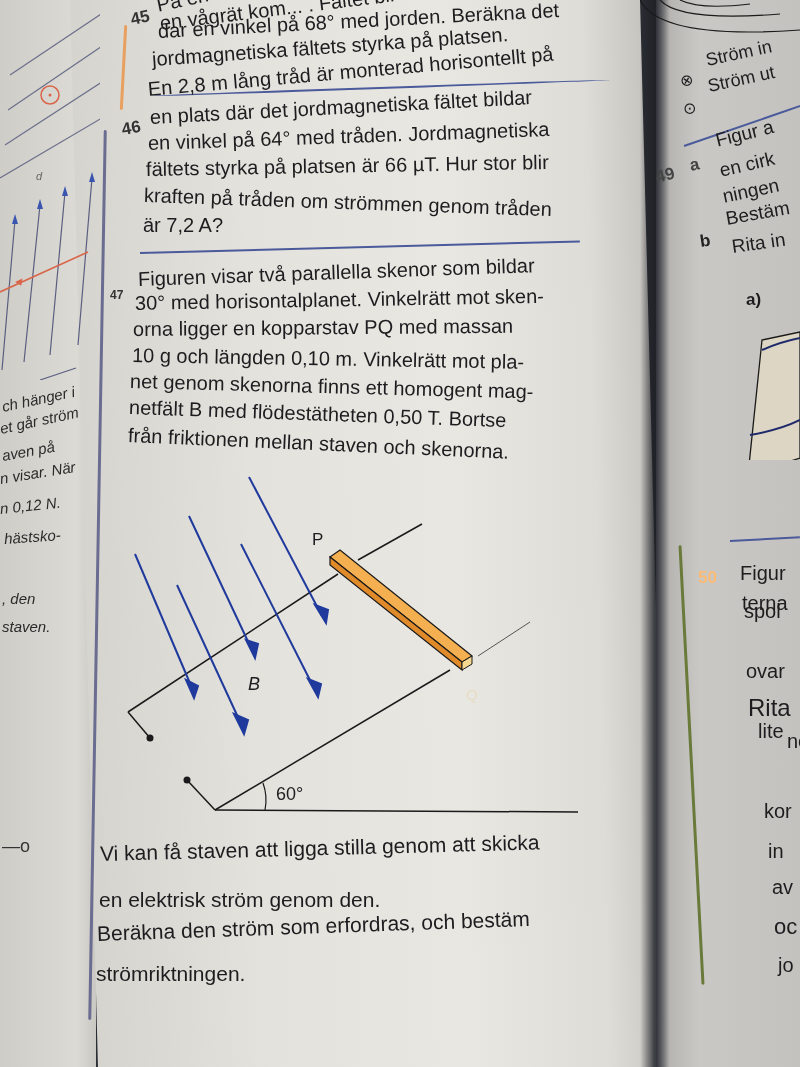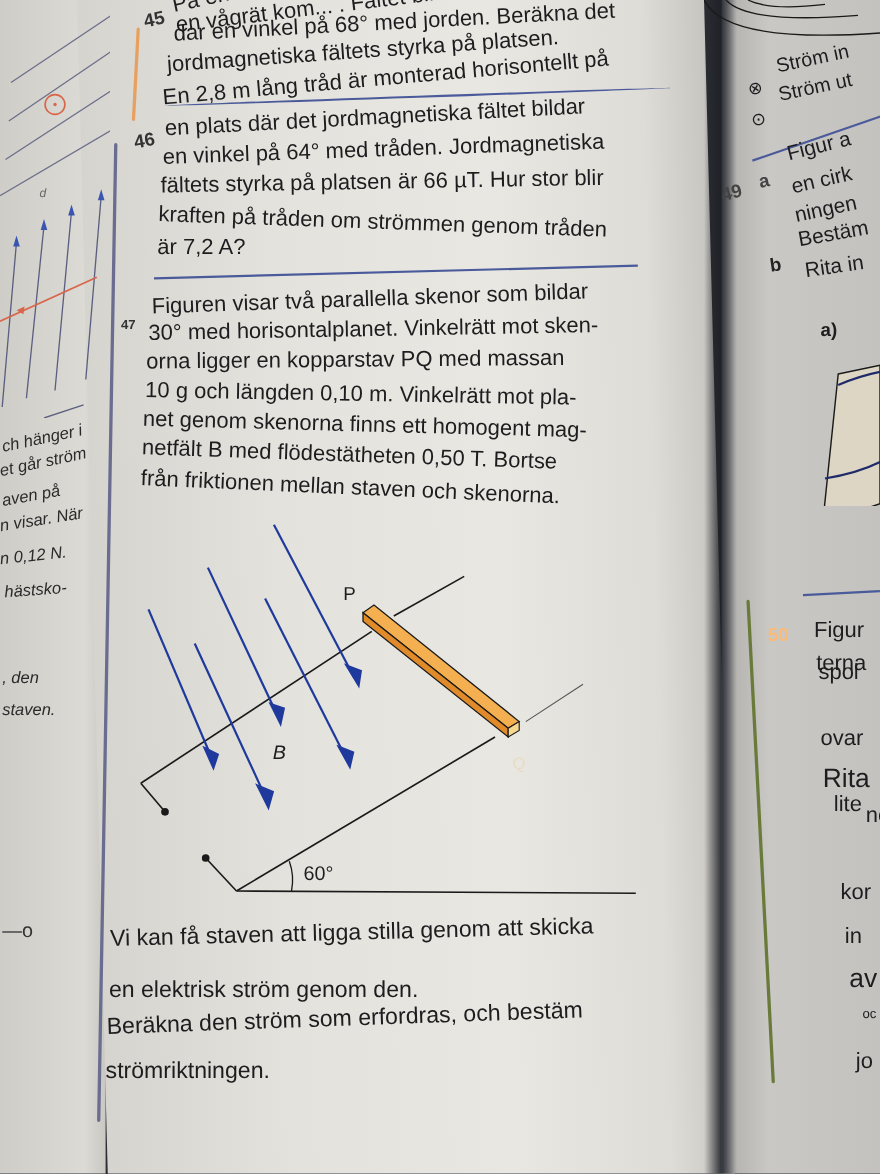--- a/index.html
+++ b/index.html
@@ -60,22 +60,22 @@
   <line x1="40" y1="380" x2="76" y2="368" stroke="#5a5f80" stroke-width="1.2"></line>
 </svg>
 <div class="t small-left" style="left:36px;top:170px;font-size:11px;color:#666;">d</div>
 <div class="vbar" style="left:96px;top:130px;height:890px;background:#6a6c90;transform:rotate(1deg);"></div>
 <div class="t small-left" style="left:2px;top:398px;transform:rotate(-12deg);">ch hänger i</div>
 <div class="t small-left" style="left:0px;top:420px;transform:rotate(-12deg);">et går ström</div>
 <div class="t small-left" style="left:2px;top:447px;transform:rotate(-10deg);">aven på</div>
 <div class="t small-left" style="left:0px;top:470px;transform:rotate(-9deg);">n visar. När</div>
 <div class="t small-left" style="left:0px;top:500px;transform:rotate(-6deg);">n 0,12 N.</div>
 <div class="t small-left" style="left:4px;top:530px;transform:rotate(-4deg);">hästsko-</div>
-<div class="t small-left" style="left:2px;top:590px;margin-top:18px;">, den</div>
-<div class="t small-left" style="left:2px;top:637px;">staven.</div>
+<div class="t small-left" style="left:2px;top:590px;">, den</div>
+<div class="t small-left" style="left:2px;top:618px;">staven.</div>
 <div class="t" style="left:2px;top:836px;font-size:18px;color:#333;">—o</div>
 
 <div class="vbar" style="left:122px;top:25px;height:85px;background:#e8a060;transform:rotate(3deg);"></div>
 
 <div class="t num" style="left:131px;top:10px;font-size:17px;transform:rotate(-12deg);">45</div>
 <div class="t" style="left:157px;top:-6px;font-size:20px;transform:rotate(-12deg);">På en ...</div>
 <div class="t" style="left:160px;top:12px;font-size:20px;transform:rotate(-7deg);">en vågrät kom... . Fältet bil-</div>
 <div class="t" style="left:158px;top:20px;font-size:20px;transform:rotate(-3deg) ;">dar en vinkel på 68° med jorden. Beräkna det</div>
 <div class="t" style="left:152px;top:48px;font-size:20px;transform:rotate(-4deg);">jordmagnetiska fältets styrka på platsen.</div>
 
@@ -178,15 +178,15 @@
 <div class="t num" style="left:698px;top:568px;font-size:17px;color:#fdba74;">50</div>
 <div class="t" style="left:740px;top:562px;font-size:20px;">Figur</div>
 <div class="t" style="left:742px;top:592px;font-size:20px;">terna</div>
 <div class="t" style="left:744px;top:600px;font-size:20px;">spol</div>
 <div class="t" style="left:746px;top:660px;font-size:20px;">ovar</div>
 <div class="t" style="left:748px;top:694px;font-size:24px;">Rita</div>
 <div class="t" style="left:787px;top:730px;font-size:20px;">nor</div>
 <div class="t" style="left:758px;top:720px;font-size:20px;">lite</div>
 <div class="t" style="left:764px;top:800px;font-size:20px;">kor</div>
 <div class="t" style="left:768px;top:840px;font-size:20px;">in</div>
-<div class="t" style="left:772px;top:876px;font-size:24px;">av</div>
-<div class="t" style="left:774px;top:914px;font-size:12px;margin-left:10px;">oc</div>
+<div class="t" style="left:772px;top:876px;font-size:20px;">av</div>
+<div class="t" style="left:774px;top:914px;font-size:22px;">oc</div>
 <div class="t" style="left:778px;top:954px;font-size:20px;">jo</div>
 
 </body></html>

